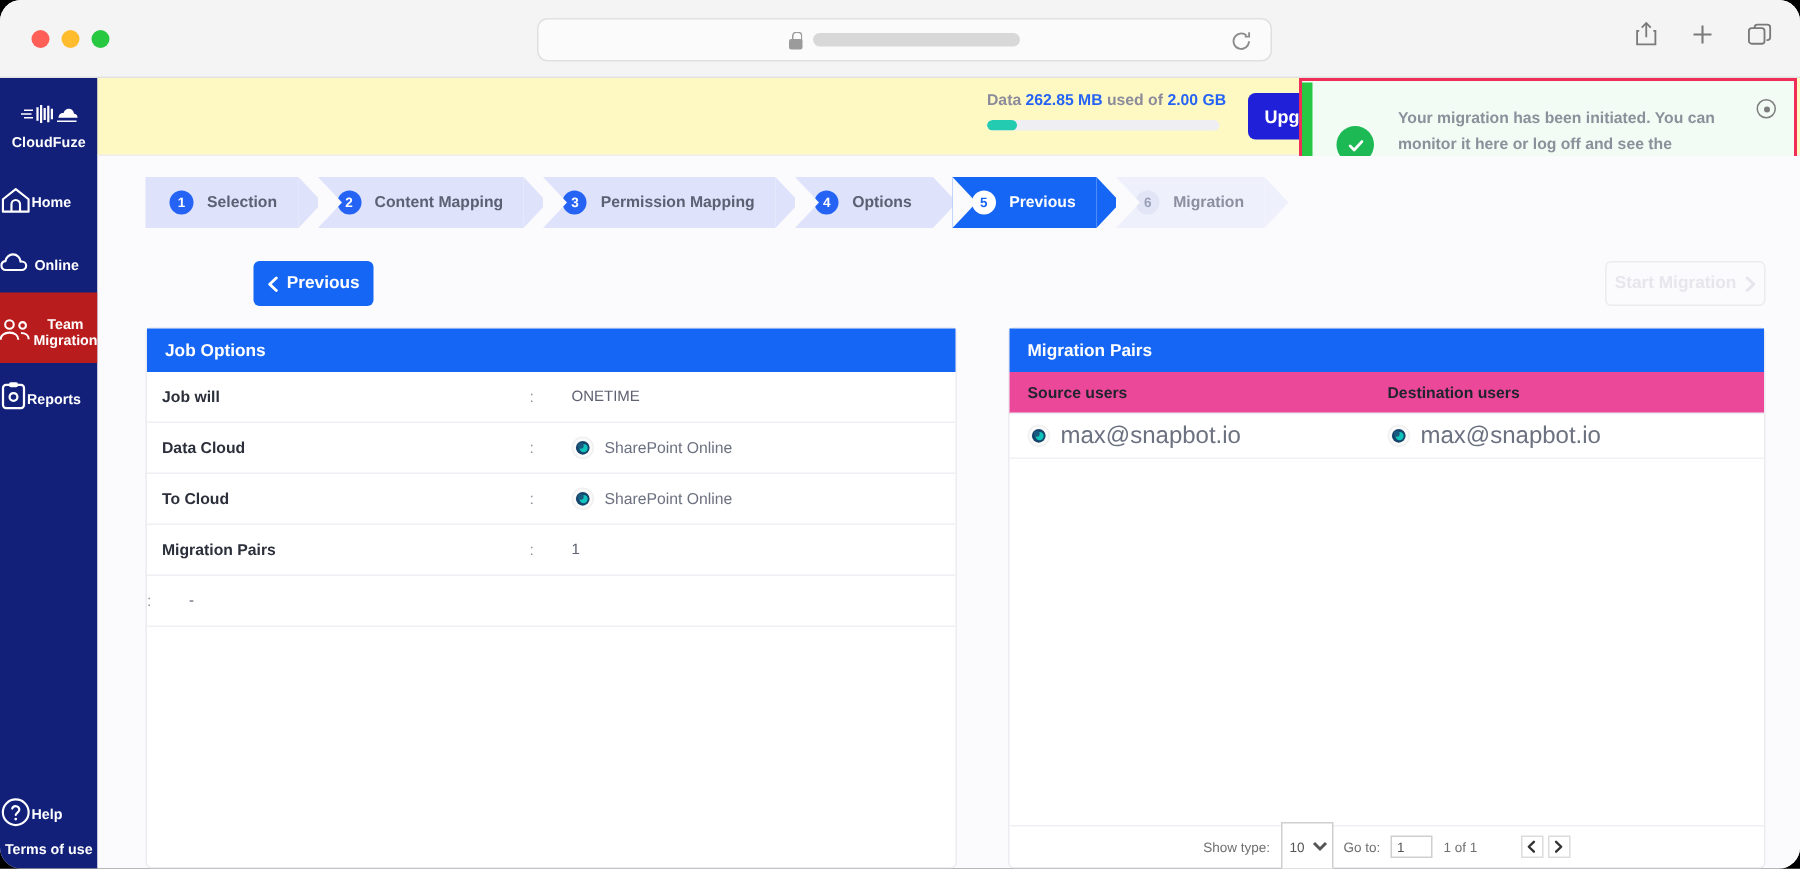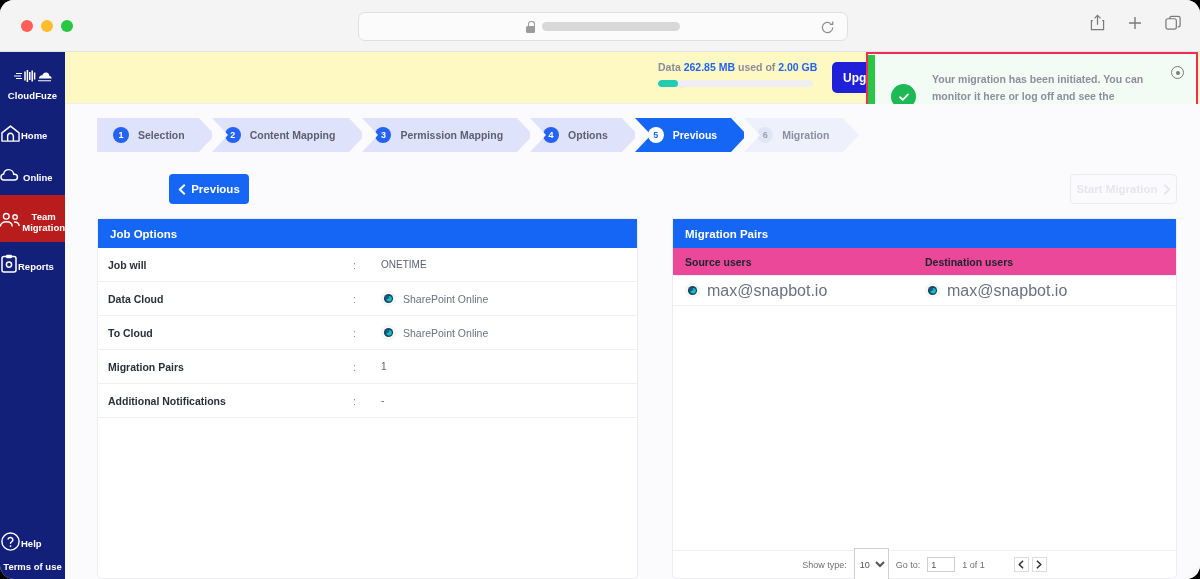--- a/index.html
+++ b/index.html
@@ -524,21 +524,20 @@
 
       <div class="jrow">
         <div class="jlabel">Migration Pairs</div>
         <div class="jcolon">:</div>
         <div class="jvalue">
           <span class="plain">1</span>
         </div>
       </div>
 
       <div class="jrow">
-        <div class="jlabel">Additional Notifications</div>
         <div class="jcolon">:</div>
         <div class="jvalue">
           <span class="plain">-</span>
         </div>
       </div>
     </div>
 
     <div class="panel panel-right">
       <div class="panel-head">Migration Pairs</div>
 

